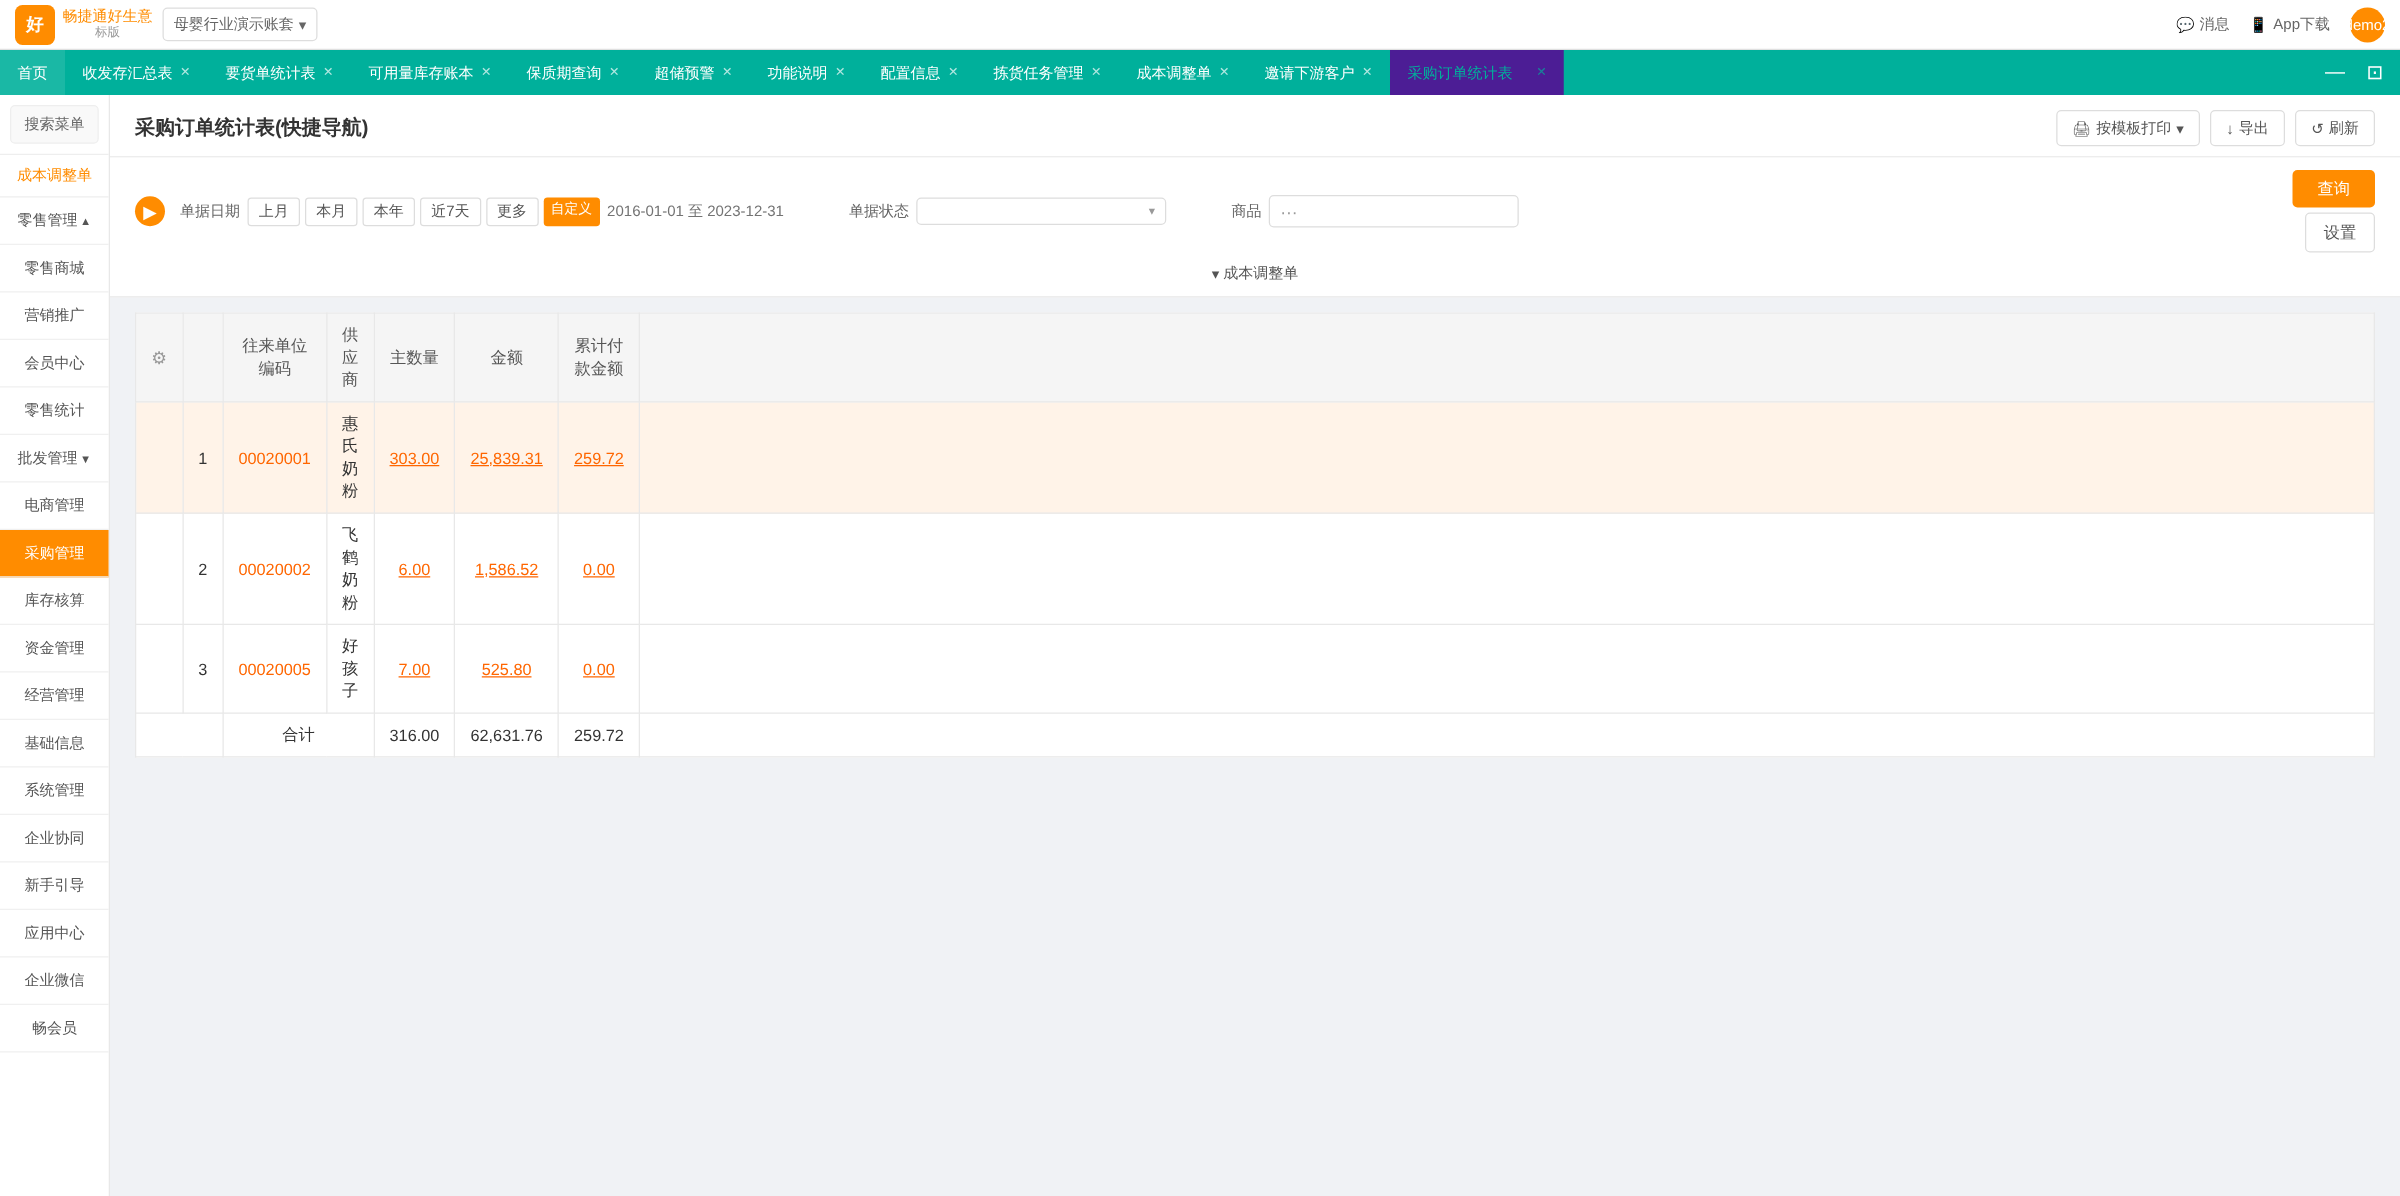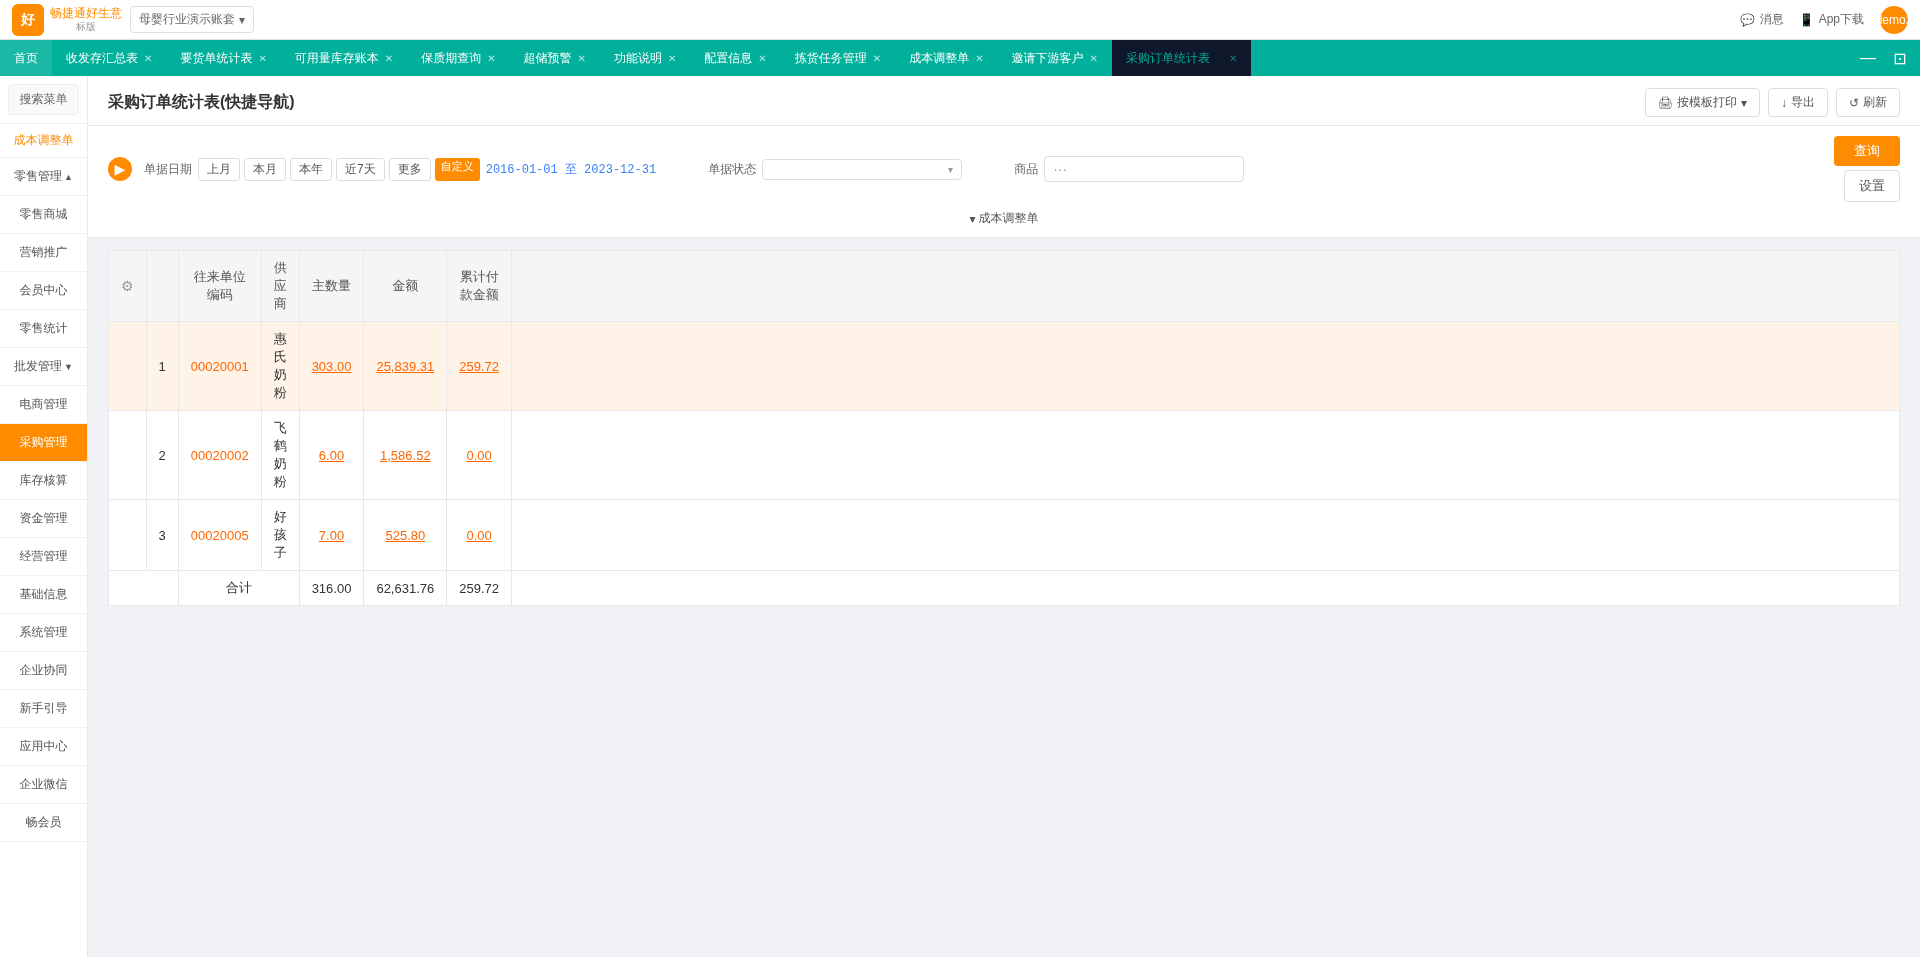--- a/index.html
+++ b/index.html
@@ -13,21 +13,21 @@
     .logo-text { font-size: 12px; color: #ff8c00; line-height: 1.2; text-align: center; }
     .workspace-selector { display: flex; align-items: center; gap: 4px; color: #666; font-size: 12px; cursor: pointer; padding: 4px 8px; border: 1px solid #ddd; border-radius: 4px; }
     .top-bar-right { display: flex; align-items: center; gap: 16px; }
     .top-bar-btn { display: flex; align-items: center; gap: 4px; color: #666; font-size: 12px; cursor: pointer; }
     .user-avatar { width: 28px; height: 28px; border-radius: 50%; background: #ff8c00; display: flex; align-items: center; justify-content: center; color: white; font-size: 12px; }
 
     
     .main-nav { height: 36px; background: #00b09b; display: flex; align-items: center; flex-shrink: 0; overflow: hidden; }
     .nav-tab { padding: 0 14px; height: 36px; display: flex; align-items: center; color: white; font-size: 12px; cursor: pointer; white-space: nowrap; position: relative; gap: 4px; }
     .nav-tab.home { background: rgba(255,255,255,0.1); }
-    .nav-tab.active { background: #0f172a; color: #00b09b; gap: 17px; }
+    .nav-tab.active { background: #4c1d95; color: #00b09b; gap: 17px; }
     .nav-tab .close-x { font-size: 10px; opacity: 0.7; margin-left: 2px; }
     .nav-right-actions { margin-left: auto; display: flex; align-items: center; gap: 8px; padding-right: 8px; }
     .nav-action-btn { color: white; font-size: 16px; cursor: pointer; width: 24px; height: 24px; display: flex; align-items: center; justify-content: center; }
 
     
     .app-body { display: flex; flex: 1; overflow: hidden; }
 
     
     .sidebar { width: 88px; background: #fff; border-right: 1px solid #e8e8e8; display: flex; flex-direction: column; flex-shrink: 0; overflow-y: auto; }
     .sidebar-search { padding: 8px; border-bottom: 1px solid #eee; }
@@ -49,21 +49,21 @@
     .btn-export { display: flex; align-items: center; gap: 4px; padding: 5px 12px; border: 1px solid #ddd; border-radius: 4px; background: #fff; color: #555; font-size: 12px; cursor: pointer; }
     .btn-refresh { display: flex; align-items: center; gap: 4px; padding: 5px 12px; border: 1px solid #ddd; border-radius: 4px; background: #fff; color: #555; font-size: 12px; cursor: pointer; }
 
     
     .filter-area { background: #fff; padding: 10px 20px; flex-shrink: 0; border-bottom: 1px solid #e8e8e8; }
     .filter-row { display: flex; align-items: center; gap: 12px; margin-bottom: 8px; }
     .filter-item { display: flex; align-items: center; gap: 6px; }
     .filter-label { color: #666; font-size: 12px; white-space: nowrap; }
     .filter-date-btns { display: flex; gap: 4px; }
     .date-btn { padding: 2px 8px; border: 1px solid #ddd; border-radius: 3px; font-size: 12px; cursor: pointer; color: #555; background: #fff; }
-    .date-range { font-size: 12px; color: #3b82f6; font-family: Liberation Mono, monospace; }
+    .date-range { font-size: 12px; color: #737373; }
     .custom-badge { background: #ff8c00; color: white; font-size: 11px; padding: 1px 6px; border-radius: 3px; }
     .filter-select { display: flex; align-items: center; border: 1px solid #ddd; border-radius: 4px; padding: 4px 8px; background: #fff; min-width: 180px; cursor: pointer; font-size: 12px; color: #999; }
     .filter-select-arrow { margin-left: auto; font-size: 10px; color: #999; }
     .filter-more-btn { display: flex; align-items: center; gap: 3px; color: #555; font-size: 12px; cursor: pointer; margin: 0 auto; }
     .btn-query { background: #ff8c00; color: white; border: none; border-radius: 4px; padding: 6px 20px; font-size: 13px; cursor: pointer; }
     .btn-settings { background: #fff; color: #555; border: 1px solid #ddd; border-radius: 4px; padding: 6px 14px; font-size: 13px; cursor: pointer; }
     .filter-right { display: flex; flex-direction: column; gap: 4px; align-items: flex-end; margin-left: auto; }
     .filter-ellipsis { color: #999; font-size: 14px; cursor: pointer; }
 
     

